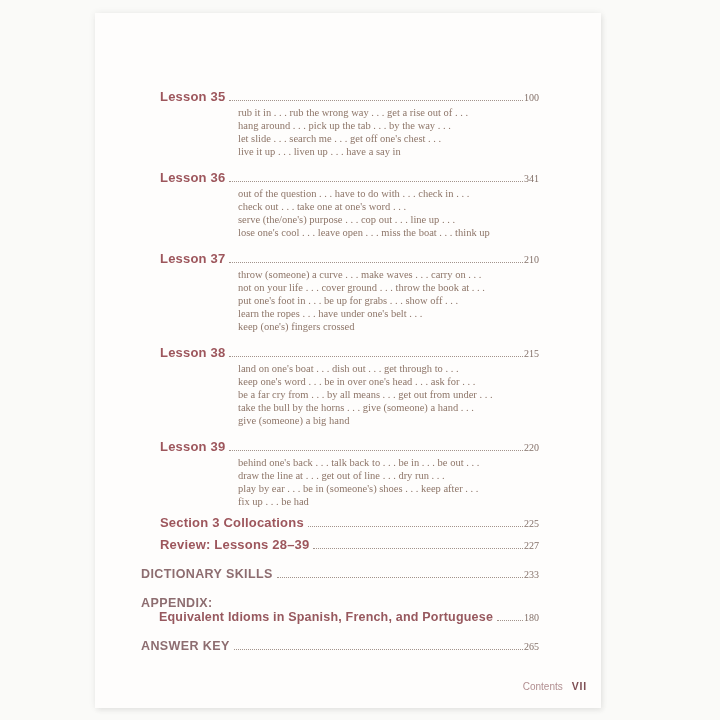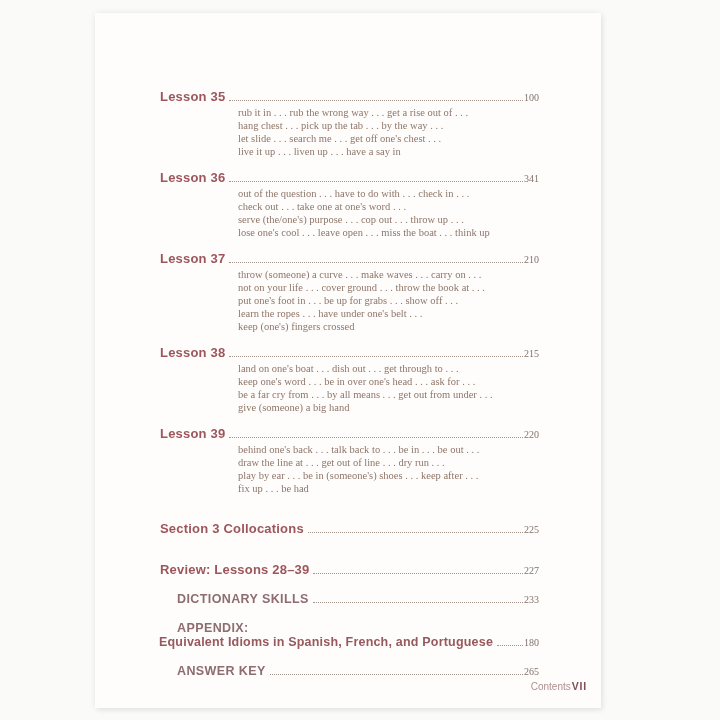--- a/index.html
+++ b/index.html
@@ -56,36 +56,35 @@
     letter-spacing: 0.2px;
   }
   .lesson-lines { padding-left: 97px; padding-top: 2px; }
   .idiom-line {
     font-family: "Liberation Serif", serif;
     font-size: 10.5px;
     line-height: 13px;
     color: #8e7669;
   }
   
-  .entry.section { margin-top: 26px; }
+  .entry.section { margin-top: 7px; }
   .entry.section .label {
     font-weight: bold;
     font-size: 13px;
     color: #9d565c;
     padding-left: 19px;
     letter-spacing: 0.2px;
   }
   
   .entry.top { margin-top: 15px; }
   .entry.top .label {
     font-weight: bold;
     font-size: 12.5px;
     color: #8d6d70;
     letter-spacing: 0.4px;
-    margin-left: 36px;
   }
   
   .entry.sub { margin-top: 0; }
   .entry.sub .label {
     font-weight: bold;
     font-size: 12.5px;
     color: #97585e;
     padding-left: 18px;
     letter-spacing: 0.2px;
   }
@@ -94,52 +93,52 @@
     right: 14px;
     bottom: 16px;
     font-size: 10px;
     color: #b18e90;
   }
   .footer .folio {
     font-weight: bold;
     font-size: 10.5px;
     color: #7e4f54;
     letter-spacing: 0.8px;
-    margin-left: 1px;
+    margin-left: 9px;
   }
 </style>
 </head>
 <body>
 
 <div class="stage">
   <div class="page">
     <div class="toc">
         <div class="entry lesson">
           <div class="row">
             <span class="label">Lesson 35</span>
             <span class="leader"></span>
             <span class="pagenum">100</span>
           </div>
           <div class="lesson-lines">
             <div class="idiom-line">rub it in  . . .  rub the wrong way  . . .  get a rise out of  . . .</div>
-            <div class="idiom-line">hang chest  . . .  pick up the tab  . . .  by the way  . . .</div>
+            <div class="idiom-line">hang around  . . .  pick up the tab  . . .  by the way  . . .</div>
             <div class="idiom-line">let slide  . . .  search me  . . .  get off one's chest  . . .</div>
             <div class="idiom-line">live it up  . . .  liven up  . . .  have a say in</div>
           </div>
         </div>
         <div class="entry lesson">
           <div class="row">
             <span class="label">Lesson 36</span>
             <span class="leader"></span>
             <span class="pagenum">341</span>
           </div>
           <div class="lesson-lines">
             <div class="idiom-line">out of the question  . . .  have to do with  . . .  check in  . . .</div>
             <div class="idiom-line">check out  . . .  take one at one's word  . . .</div>
-            <div class="idiom-line">serve (the/one's) purpose  . . .  cop out  . . .  throw up  . . .</div>
+            <div class="idiom-line">serve (the/one's) purpose  . . .  cop out  . . .  line up  . . .</div>
             <div class="idiom-line">lose one's cool  . . .  leave open  . . .  miss the boat  . . .  think up</div>
           </div>
         </div>
         <div class="entry lesson">
           <div class="row">
             <span class="label">Lesson 37</span>
             <span class="leader"></span>
             <span class="pagenum">210</span>
           </div>
           <div class="lesson-lines">
@@ -153,20 +152,21 @@
         <div class="entry lesson">
           <div class="row">
             <span class="label">Lesson 38</span>
             <span class="leader"></span>
             <span class="pagenum">215</span>
           </div>
           <div class="lesson-lines">
             <div class="idiom-line">land on one's boat  . . .  dish out  . . .  get through to  . . .</div>
             <div class="idiom-line">keep one's word  . . .  be in over one's head  . . .  ask for  . . .</div>
             <div class="idiom-line">be a far cry from  . . .  by all means  . . .  get out from under  . . .</div>
+            <div class="idiom-line">take the bull by the horns  . . .  give (someone) a hand  . . .</div>
             <div class="idiom-line">give (someone) a big hand</div>
           </div>
         </div>
         <div class="entry lesson">
           <div class="row">
             <span class="label">Lesson 39</span>
             <span class="leader"></span>
             <span class="pagenum">220</span>
           </div>
           <div class="lesson-lines">

